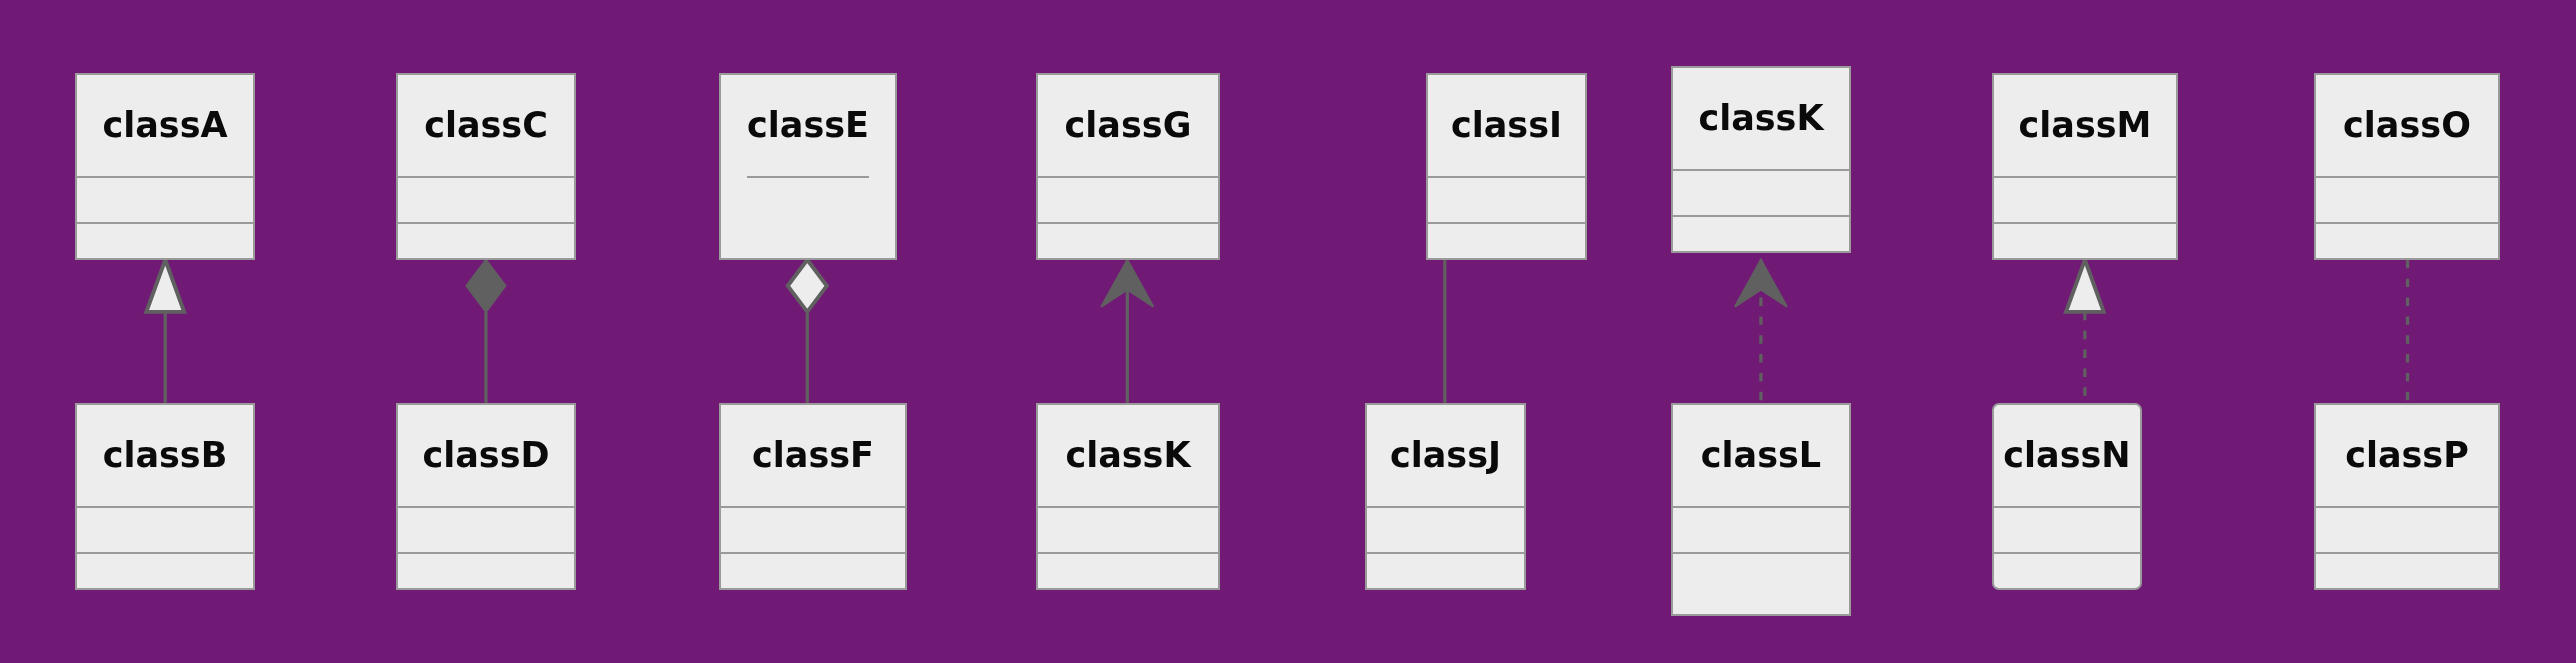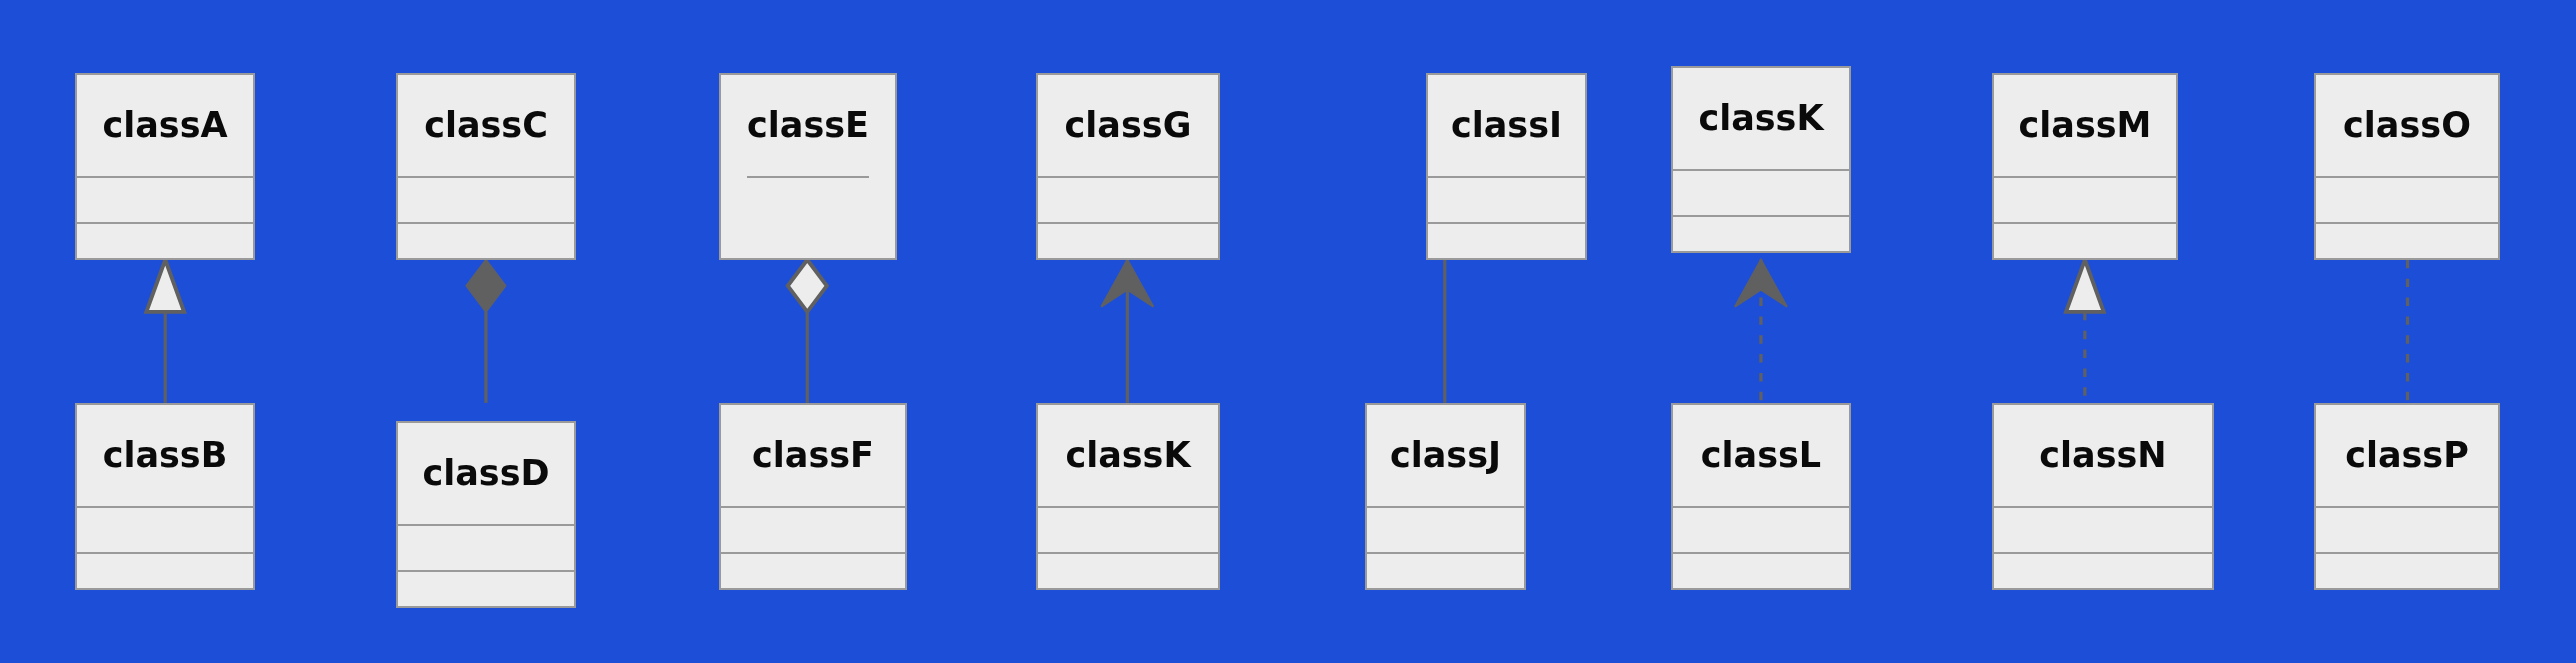--- a/index.html
+++ b/index.html
@@ -11,21 +11,21 @@
   body {
     width: 2576px;
     height: 664px;
     font-family: "DejaVu Sans", sans-serif;
     overflow: hidden;
   }
   #canvas {
     position: relative;
     width: 2576px;
     height: 664px;
-    background: #1d4ed8;
+    background: #701a75;
   }
   
   .uml-class {
     position: absolute;
     box-sizing: border-box;
     background: #ededed;
     border: 2px solid #9a9a9a;
     display: flex;
     flex-direction: column;
   }
@@ -121,21 +121,21 @@
     <div class="compartment-attrs"></div>
     <div class="compartment-ops"></div>
   </div>
       <div class="uml-class" style="left: 396px; top: 73px; width: 180px; height: 187px;">
     <div class="compartment-name">
       <span>classC</span>
     </div>
     <div class="compartment-attrs"></div>
     <div class="compartment-ops"></div>
   </div>
-      <div class="uml-class" style="left: 396px; top: 421px; width: 180px; height: 187px;">
+      <div class="uml-class" style="left: 396px; top: 403px; width: 180px; height: 187px;">
     <div class="compartment-name">
       <span>classD</span>
     </div>
     <div class="compartment-attrs"></div>
     <div class="compartment-ops"></div>
   </div>
       <div class="uml-class" style="left: 719px; top: 73px; width: 178px; height: 187px; align-items: center;">
     <div class="compartment-name">
       <span>classE</span>
     </div>
@@ -177,35 +177,35 @@
     <div class="compartment-attrs"></div>
     <div class="compartment-ops"></div>
   </div>
       <div class="uml-class" style="left: 1671px; top: 66px; width: 180px; height: 187px;">
     <div class="compartment-name">
       <span>classK</span>
     </div>
     <div class="compartment-attrs"></div>
     <div class="compartment-ops"></div>
   </div>
-      <div class="uml-class" style="left: 1671px; top: 403px; width: 180px; height: 187px;">
+      <div class="uml-class" style="left: 1671px; top: 403px; width: 180px; height: 213px;">
     <div class="compartment-name">
       <span>classL</span>
     </div>
     <div class="compartment-attrs"></div>
     <div class="compartment-ops"></div>
   </div>
       <div class="uml-class" style="left: 1992px; top: 73px; width: 186px; height: 187px;">
     <div class="compartment-name">
       <span>classM</span>
     </div>
     <div class="compartment-attrs"></div>
     <div class="compartment-ops"></div>
   </div>
-      <div class="uml-class" style="left: 1992px; top: 403px; width: 222px; height: 187px;">
+      <div class="uml-class" style="left: 1992px; top: 403px; width: 150px; height: 187px; border-radius: 7px;">
     <div class="compartment-name">
       <span>classN</span>
     </div>
     <div class="compartment-attrs"></div>
     <div class="compartment-ops"></div>
   </div>
       <div class="uml-class" style="left: 2314px; top: 73px; width: 186px; height: 187px;">
     <div class="compartment-name">
       <span>classO</span>
     </div>

